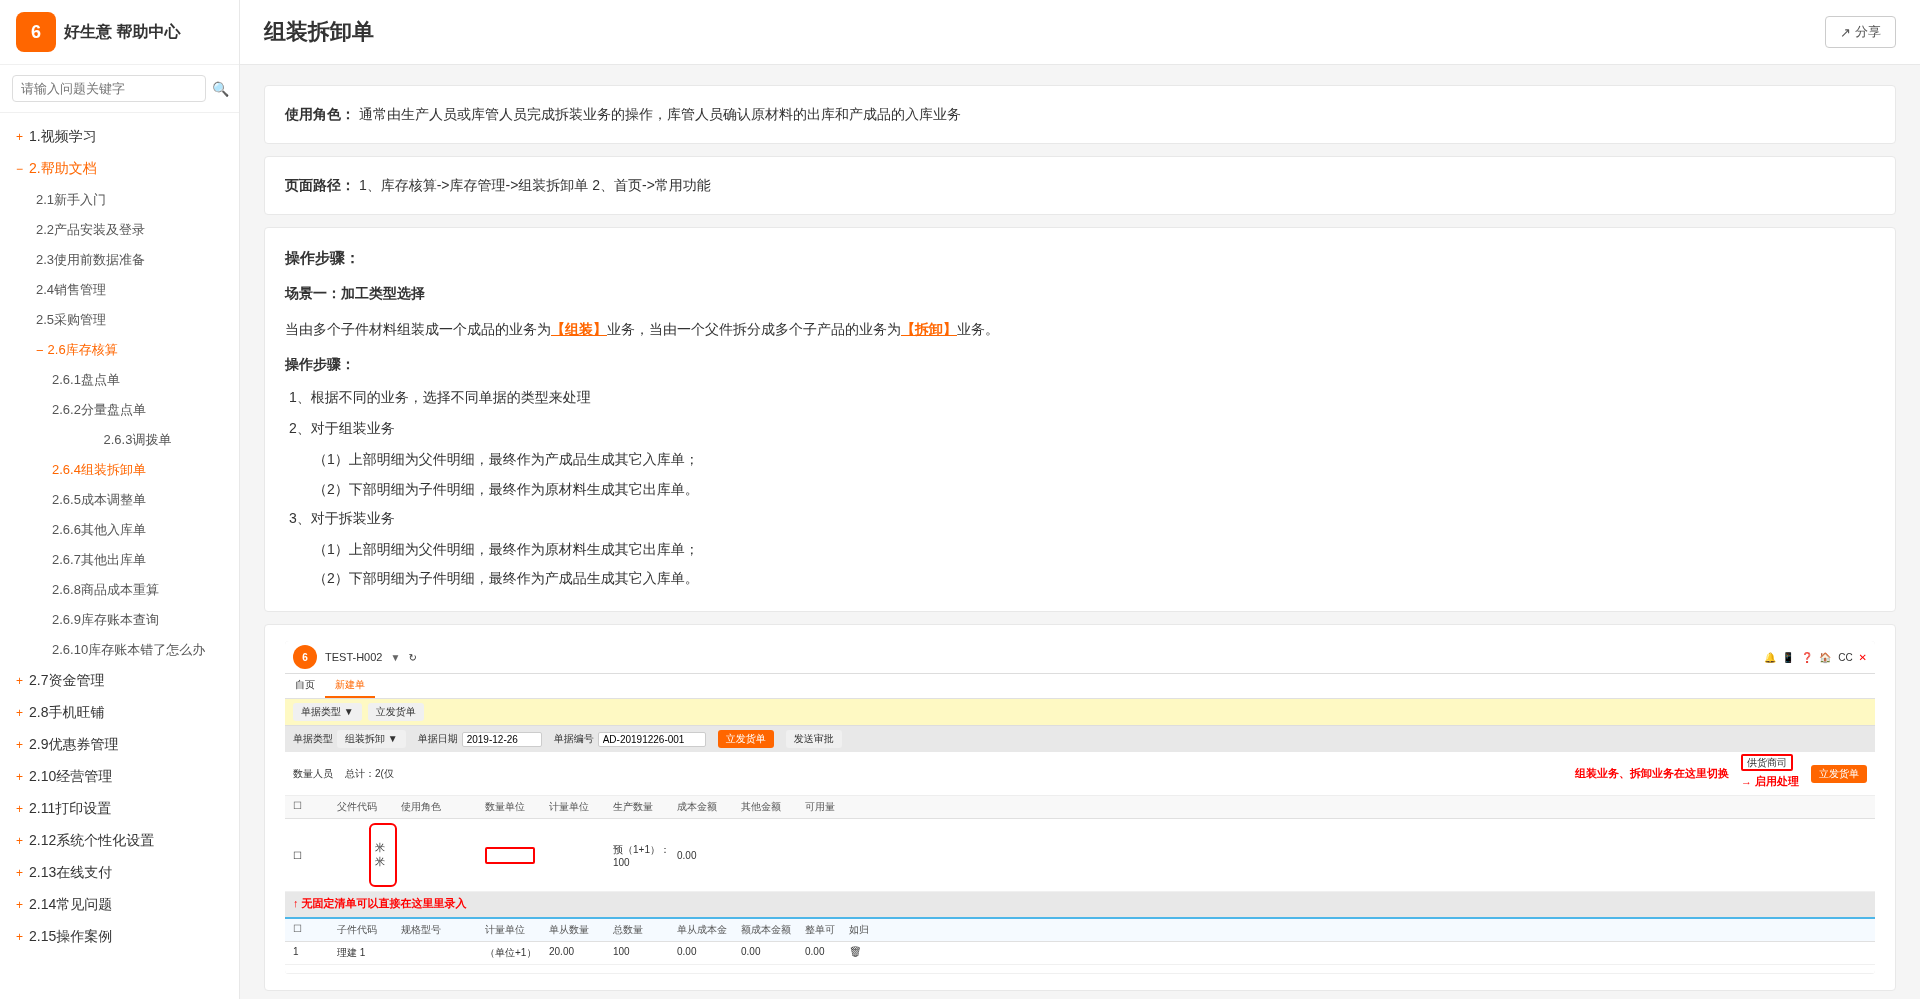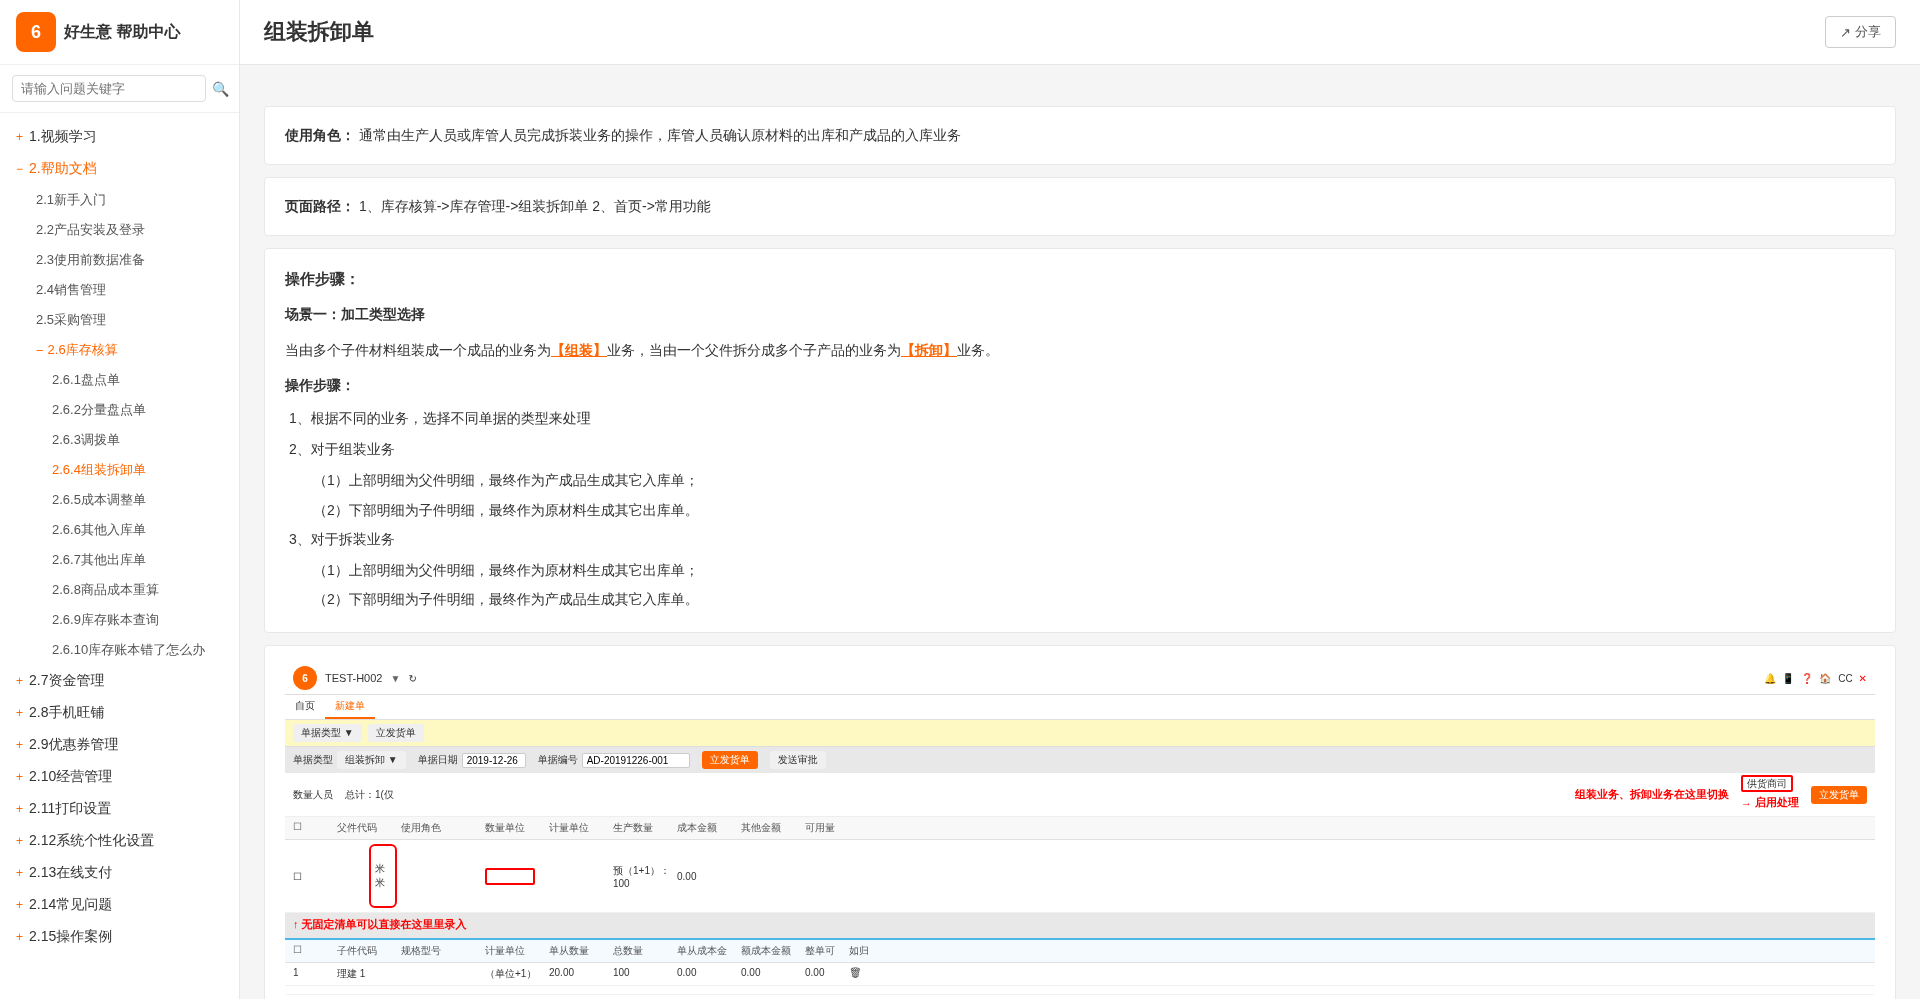--- a/index.html
+++ b/index.html
@@ -90,21 +90,20 @@
     }
     .nav-sub-item.active { color: #ff6600; }
 
     
     .main {
       flex: 1;
       display: flex;
       flex-direction: column;
       height: 100vh;
       overflow: hidden;
-      gap: 21px;
     }
     .main-header {
       background: #fff;
       padding: 16px 24px;
       border-bottom: 1px solid #e8e8e8;
       display: flex;
       align-items: center;
       justify-content: space-between;
     }
     .main-header h1 {
@@ -230,21 +229,21 @@
       display: flex;
       align-items: center;
       gap: 4px;
       font-size: 10px;
     }
     .mock-input {
       border: 1px solid #ccc;
       border-radius: 2px;
       padding: 1px 4px;
       font-size: 10px;
-      width: 64px;
+      width: 80px;
     }
     .mock-input-red {
       border: 2px solid red;
       border-radius: 2px;
       padding: 1px 4px;
       font-size: 10px;
       width: 60px;
     }
     .teal-btn {
       background: #00bcd4;
@@ -303,21 +302,21 @@
     <div class="nav-sub-item active" style="color:#ff6600;">
       <span class="minus-icon" style="color:#ff6600;margin-right:4px;">−</span>
       <span>2.6库存核算</span>
     </div>
     <div class="nav-sub-item" style="padding-left:52px;">
         <span>2.6.1盘点单</span>
       </div>
     <div class="nav-sub-item" style="padding-left:52px;">
         <span>2.6.2分量盘点单</span>
       </div>
-    <div class="nav-sub-item" style="padding-left:52px;">
+    <div class="nav-sub-item" style="padding-left:52px;justify-content:center;">
         <span>2.6.3调拨单</span>
       </div>
     <div class="nav-sub-item active" style="padding-left:52px;color:#ff6600;">
         <span>2.6.4组装拆卸单</span>
       </div>
     <div class="nav-sub-item" style="padding-left:52px;">
         <span>2.6.5成本调整单</span>
       </div>
     <div class="nav-sub-item" style="padding-left:52px;">
         <span>2.6.6其他入库单</span>
@@ -463,21 +462,21 @@
           <div class="mock-field">
             <span>单据编号</span>
             <input class="mock-input" style="width: 108px;" value="AD-20191226-001" readonly="">
           </div>
           <span class="mock-btn">立发货单</span>
           <span class="mock-btn-gray">发送审批</span>
         </div>
 
         <div style="display:flex;padding:4px 8px;align-items:center;gap:12px;font-size:10px;background:#fff;border-bottom:1px solid #eee;">
           <span>数量人员</span>
-          <span>总计：1(仅</span>
+          <span>总计：2(仅</span>
           <div style="display:flex;align-items:center;gap:4px;margin-left:auto;">
             <span class="annotation-label">组装业务、拆卸业务在这里切换</span>
           </div>
           <div style="position:relative;">
             <span class="mock-input-red">供货商司</span>
             <div style="margin-top:2px;">
               <span class="annotation-label">→ 启用处理</span>
             </div>
           </div>
           <span class="mock-btn">立发货单</span>

